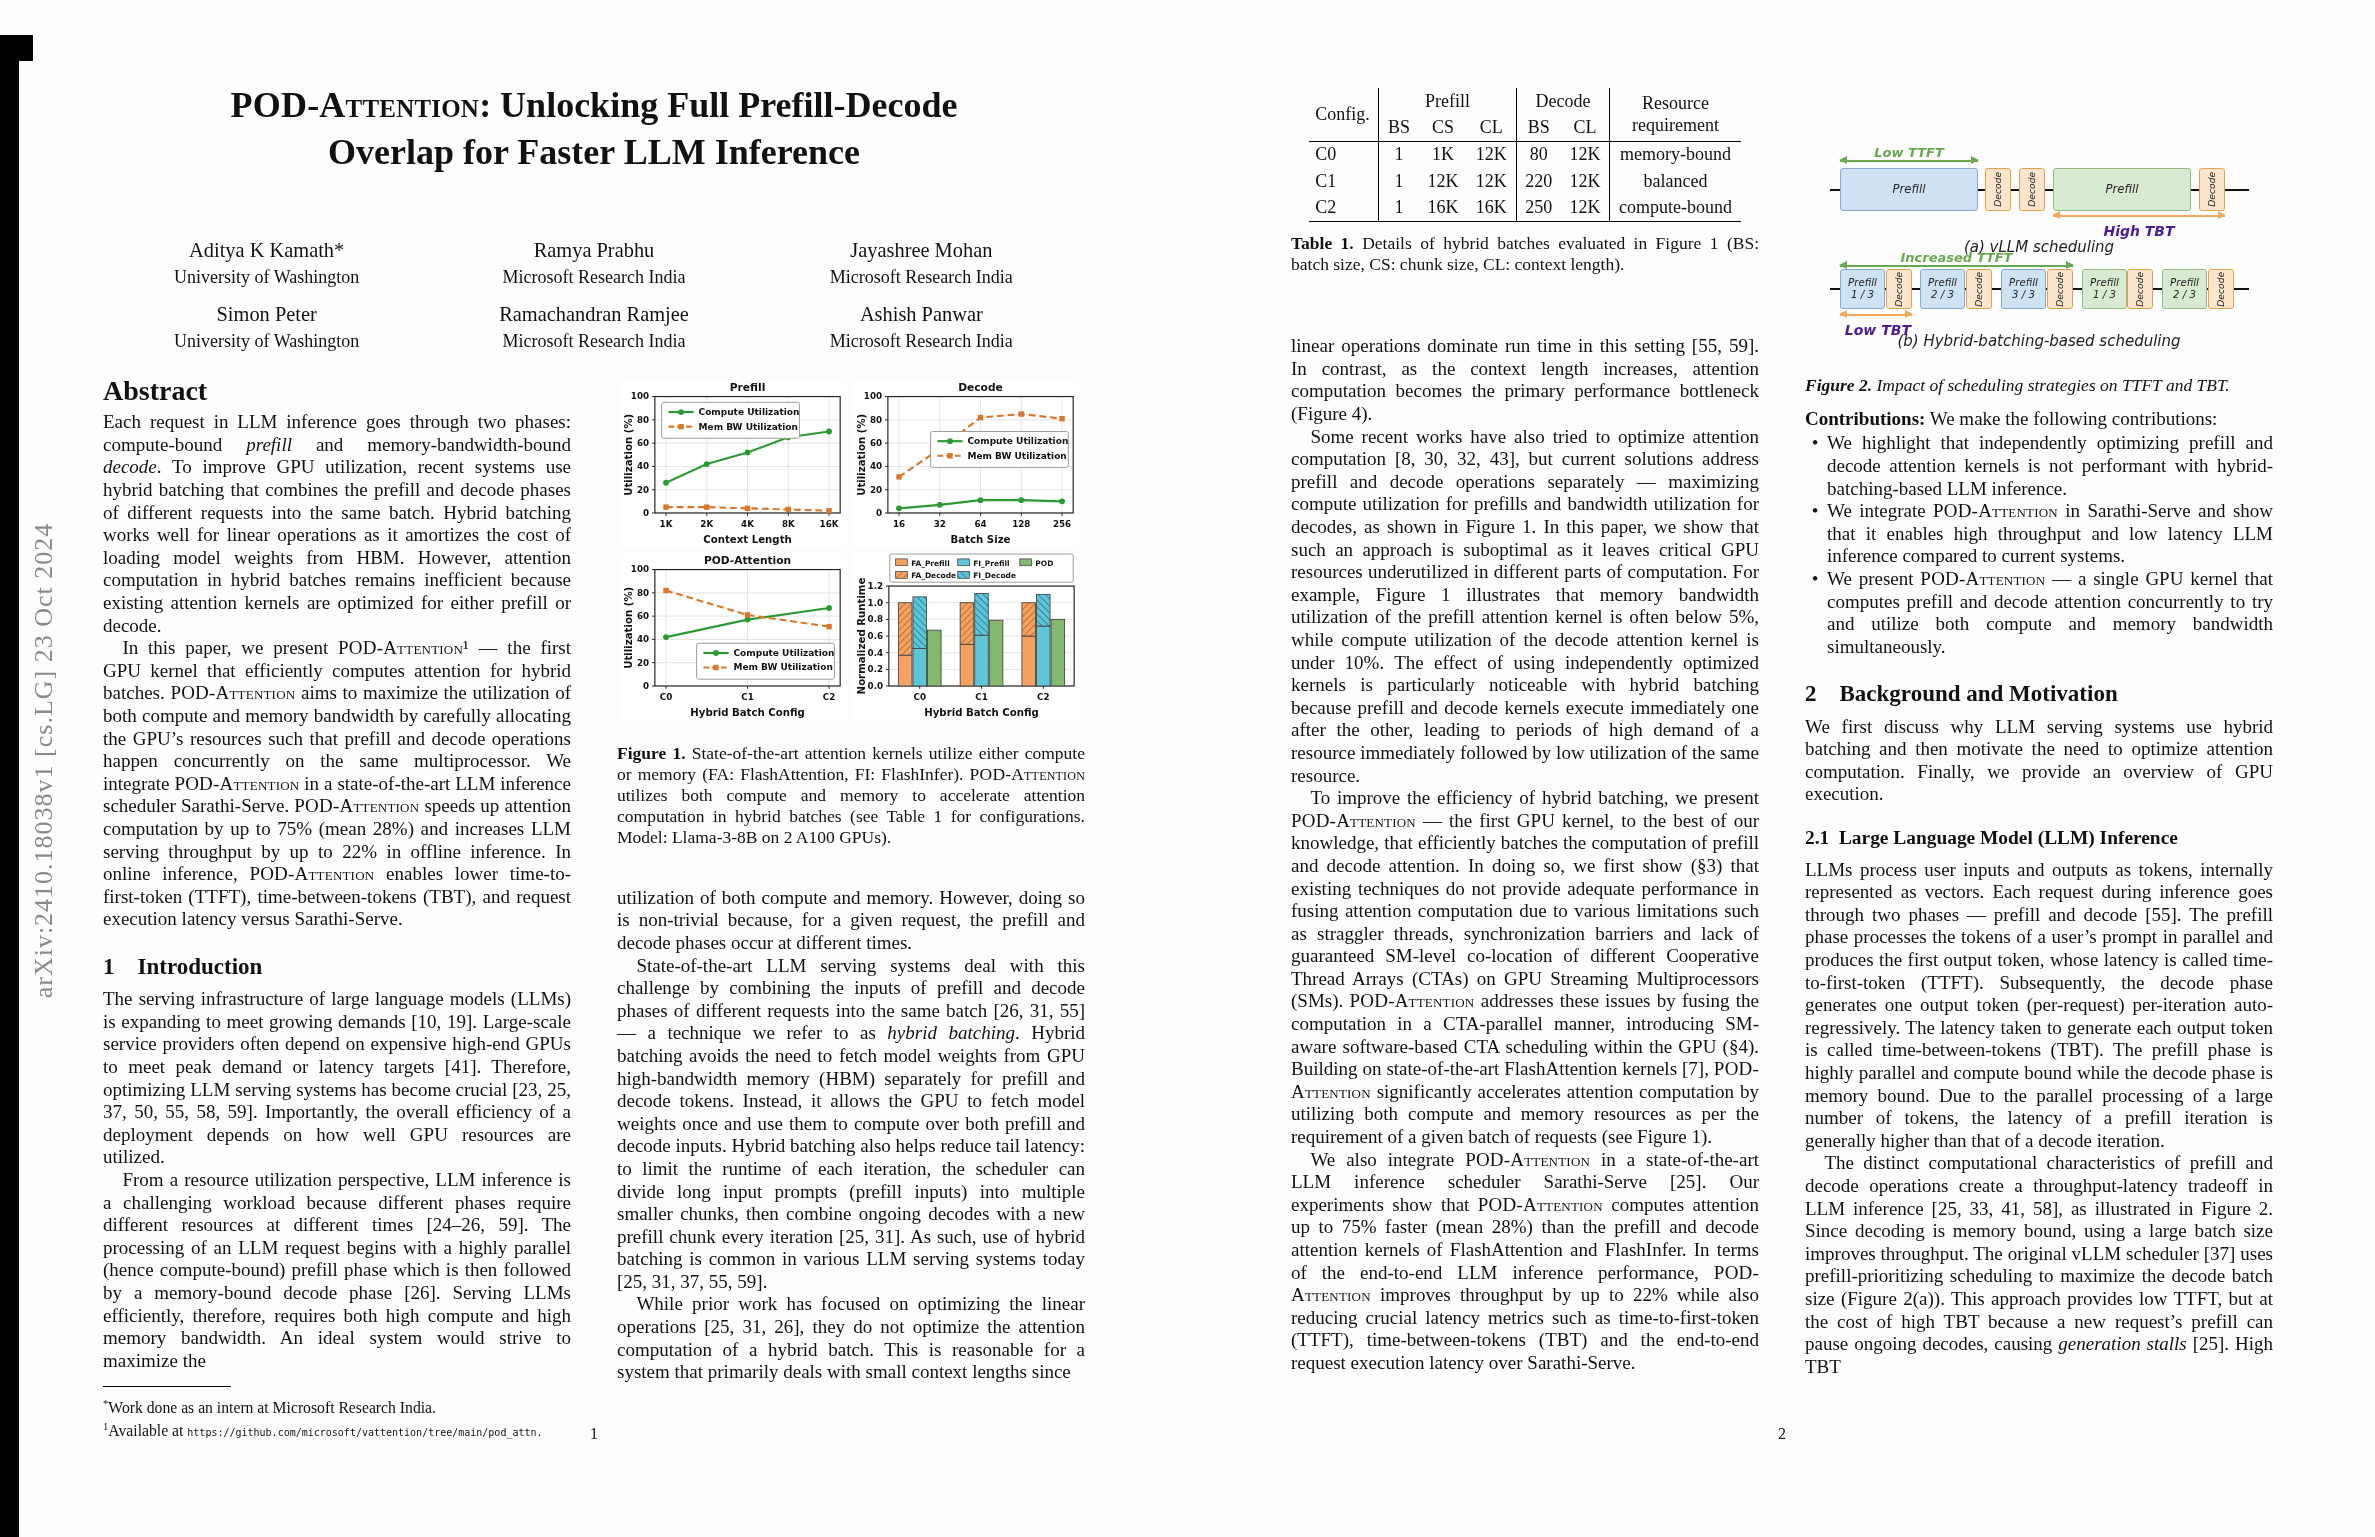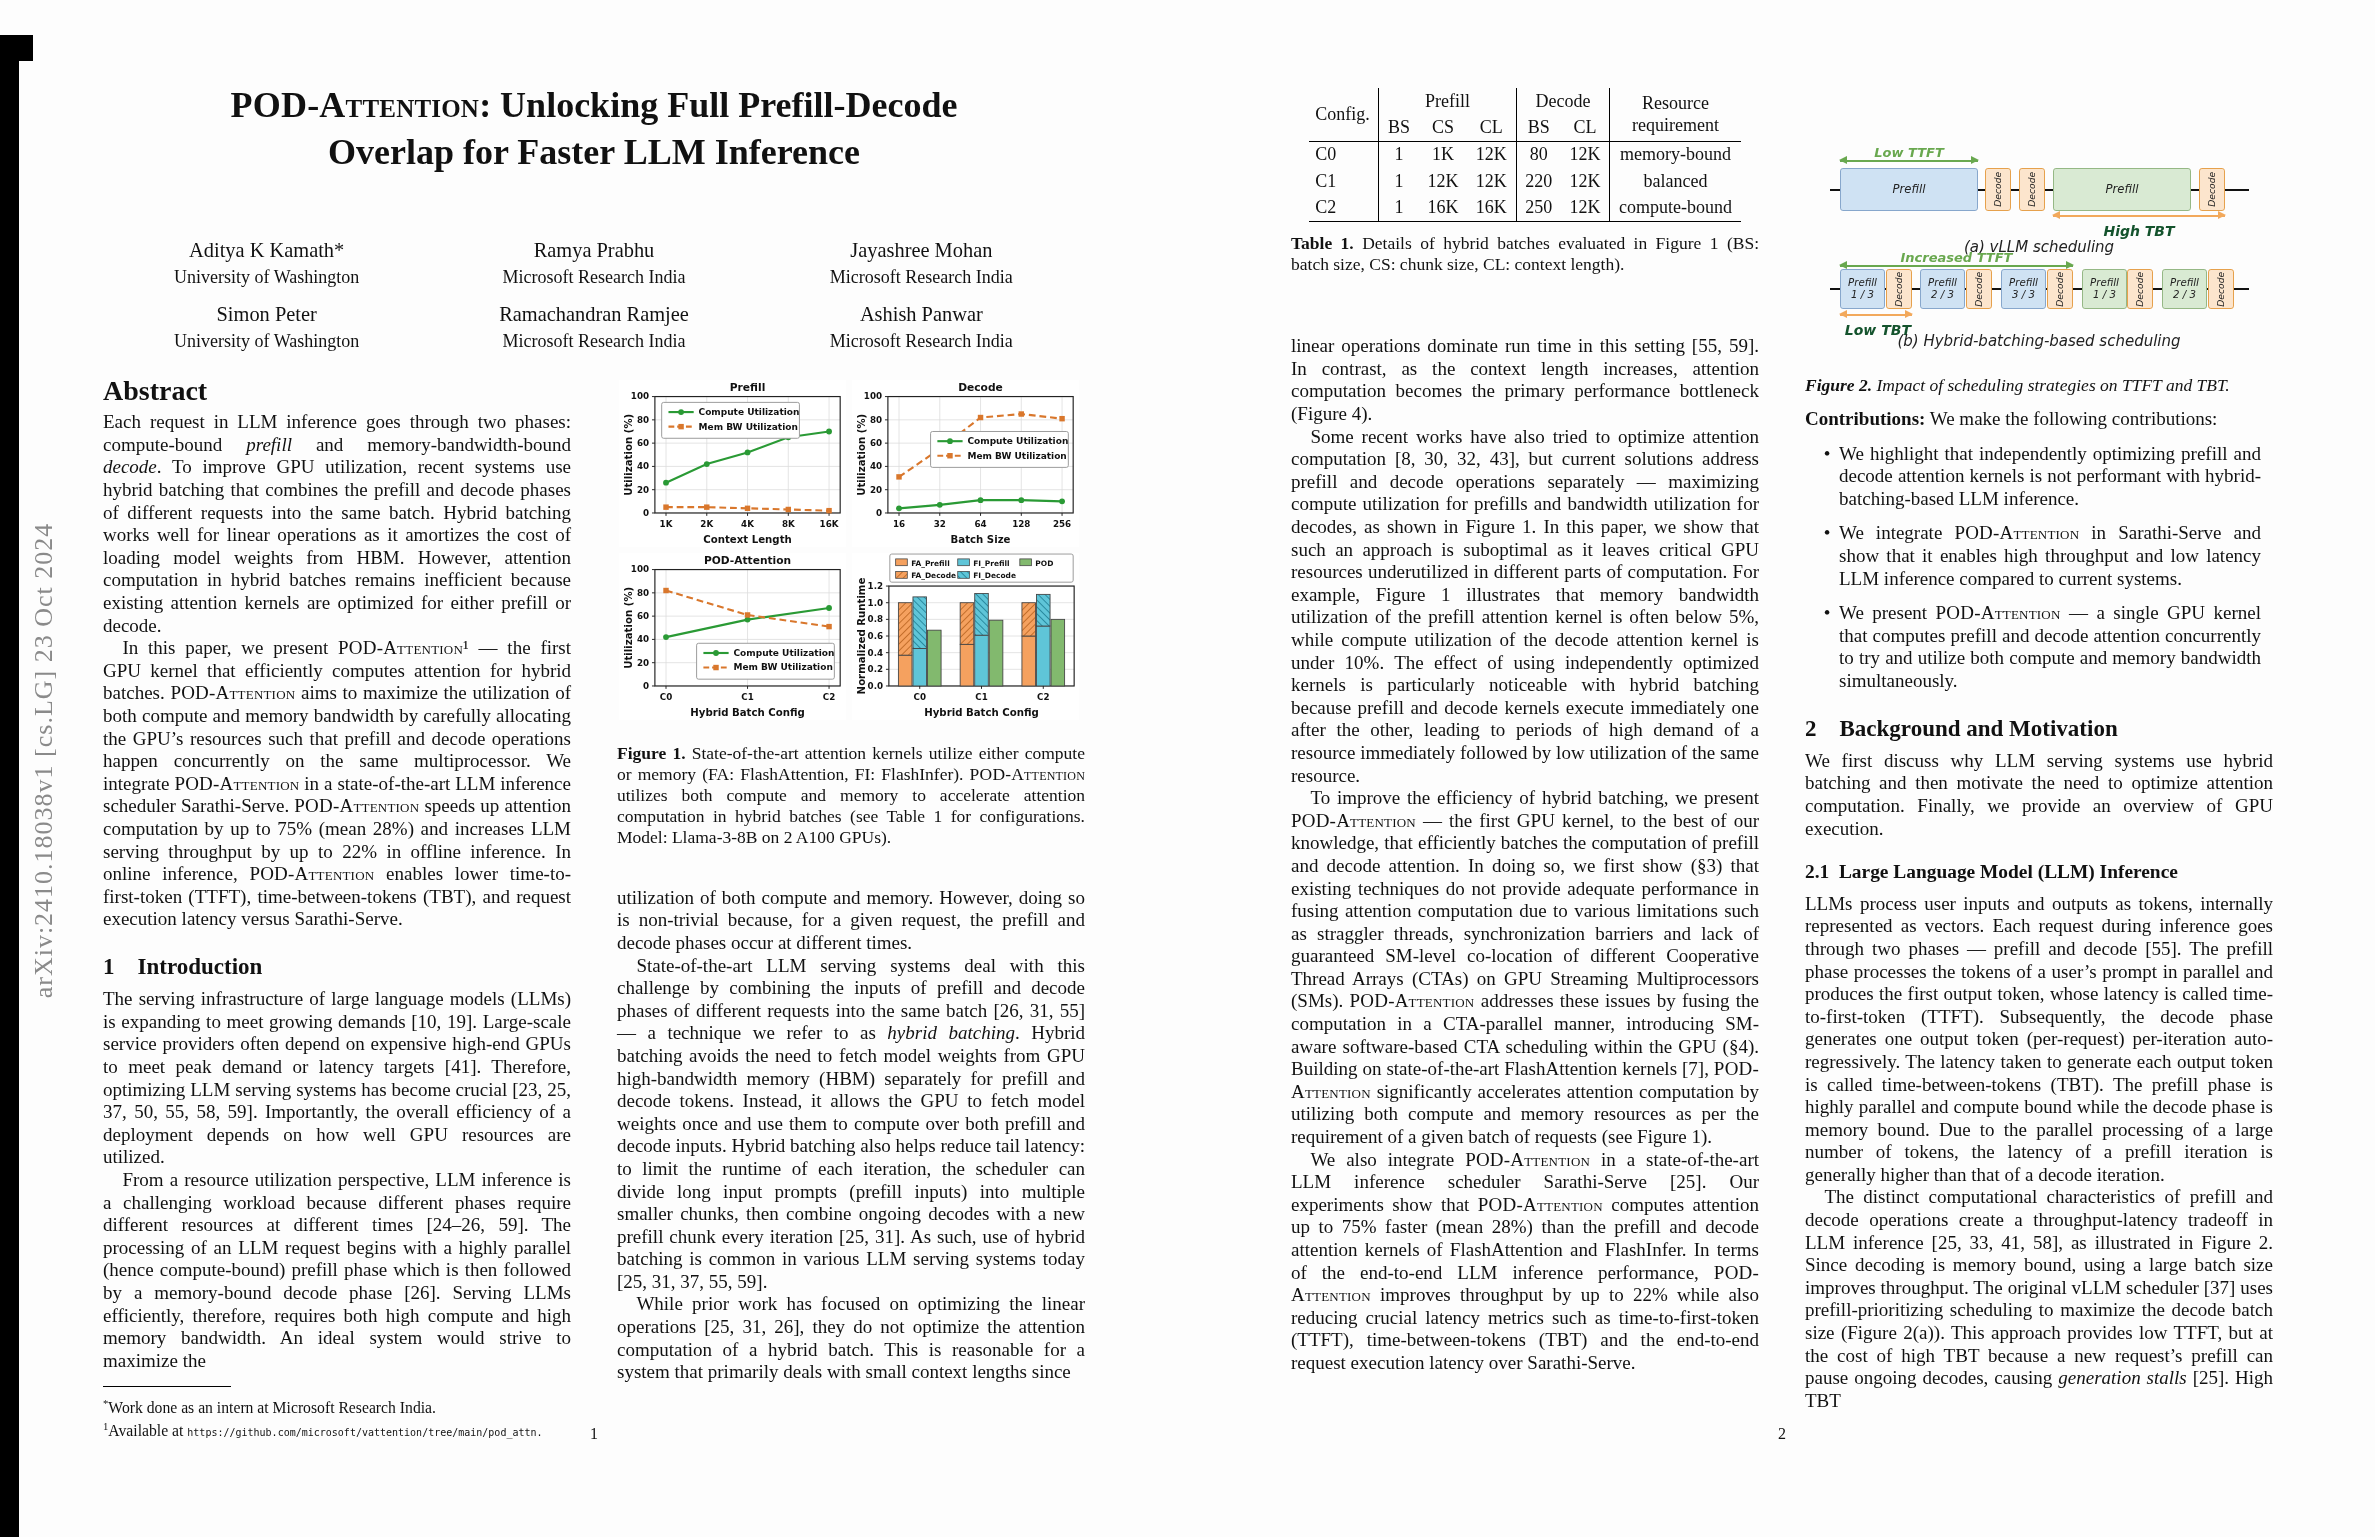--- a/index.html
+++ b/index.html
@@ -66,27 +66,27 @@
   .pdec span{transform:rotate(-90deg);font-size:9.2px;color:#222;white-space:nowrap;}
   .plab{font-size:11.6px;color:#222;}
   .plab2{font-size:10.2px;line-height:12px;color:#222;}
   .harrow{position:absolute;height:0;border-top:2.3px solid currentColor;}
   .harrow::before{content:"";position:absolute;left:-1px;top:-6.1px;width:0;height:0;border-top:4.9px solid transparent;border-bottom:4.9px solid transparent;border-right:8.7px solid currentColor;}
   .harrow::after{content:"";position:absolute;right:-1px;top:-6.1px;width:0;height:0;border-top:4.9px solid transparent;border-bottom:4.9px solid transparent;border-left:8.7px solid currentColor;}
   .cgreen{color:#69a84f;}
   .corange{color:#f2a95c;}
   .f2lab{position:absolute;font-weight:bold;text-align:center;white-space:nowrap;}
   .f2lab.g{color:#69a84f;font-size:13px;}
-  .f2lab.o{color:#14532d;font-size:14px;}
+  .f2lab.o{color:#4c1d95;font-size:14px;}
   .f2cap{position:absolute;width:100%;text-align:center;font-size:15px;color:#222;}
   .f2figcap{position:absolute;top:297px;left:0;width:468px;font-family:"Liberation Serif",serif;}
 
   .lead{font-weight:bold;}
   ul.bullets{margin:1.9px 0 0 0;padding:0;list-style:none;}
-  ul.bullets li{position:relative;padding-left:22px;margin:12px;}
+  ul.bullets li{position:relative;padding-left:22px;margin:0;}
   ul.bullets li::before{content:"\2022";position:absolute;left:6.8px;}
 </style>
 </head>
 <body>
 
 <div id="canvas">
 
   <div class="edge-bar" style="left:0;top:35px;width:19.4px;height:1502px;"></div>
   <div class="edge-bar" style="left:0;top:35px;width:33px;height:26px;"></div>
 

